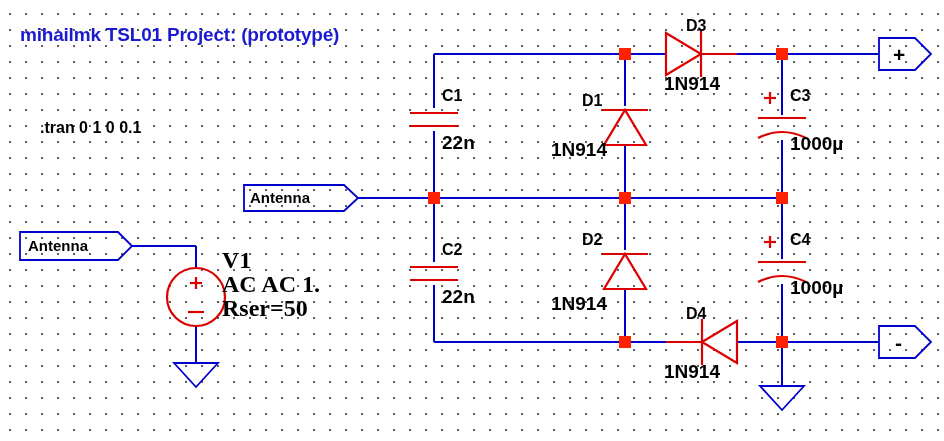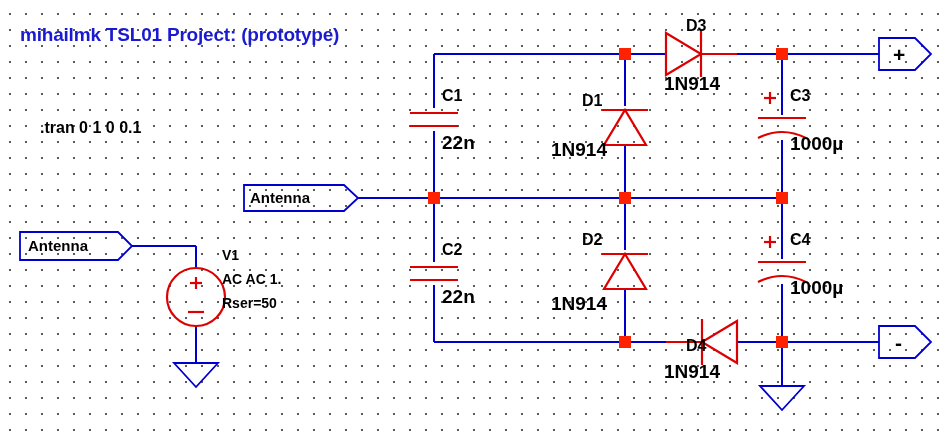--- a/index.html
+++ b/index.html
@@ -44,21 +44,22 @@
   .comp-label {
     color: #000000;
     font-size: 16px;
   }
   .comp-value {
     color: #000000;
     font-size: 19px;
   }
   .src-line {
     color: #000000;
-    font-size: 14px;
+    font-size: 24px;
+    font-family: Liberation Serif, serif;
   }
   .port-text {
     position: absolute;
     color: #000000;
     font-family: "Liberation Sans", sans-serif;
     font-weight: bold;
     font-size: 15px;
     white-space: nowrap;
     line-height: 1;
   }
@@ -227,20 +228,20 @@
 
   <div class="txt comp-label" style="left:582px; top:93px;">D1</div>
   <div class="txt comp-value" style="left:551px; top:140px;">1N914</div>
 
   <div class="txt comp-label" style="left:582px; top:232px;">D2</div>
   <div class="txt comp-value" style="left:551px; top:294px;">1N914</div>
 
   <div class="txt comp-label" style="left:686px; top:18px;">D3</div>
   <div class="txt comp-value" style="left:664px; top:74px;">1N914</div>
 
-  <div class="txt comp-label" style="left:686px; top:306px;margin-top:32px;">D4</div>
+  <div class="txt comp-label" style="left:686px; top:306px;">D4</div>
   <div class="txt comp-value" style="left:664px; top:362px;">1N914</div>
 
   <div class="txt src-line" style="left:222px; top:248px;">V1</div>
   <div class="txt src-line" style="left:222px; top:272px;">AC AC 1.</div>
   <div class="txt src-line" style="left:222px; top:296px;">Rser=50</div>
 
 </div>
 
 </body></html>

